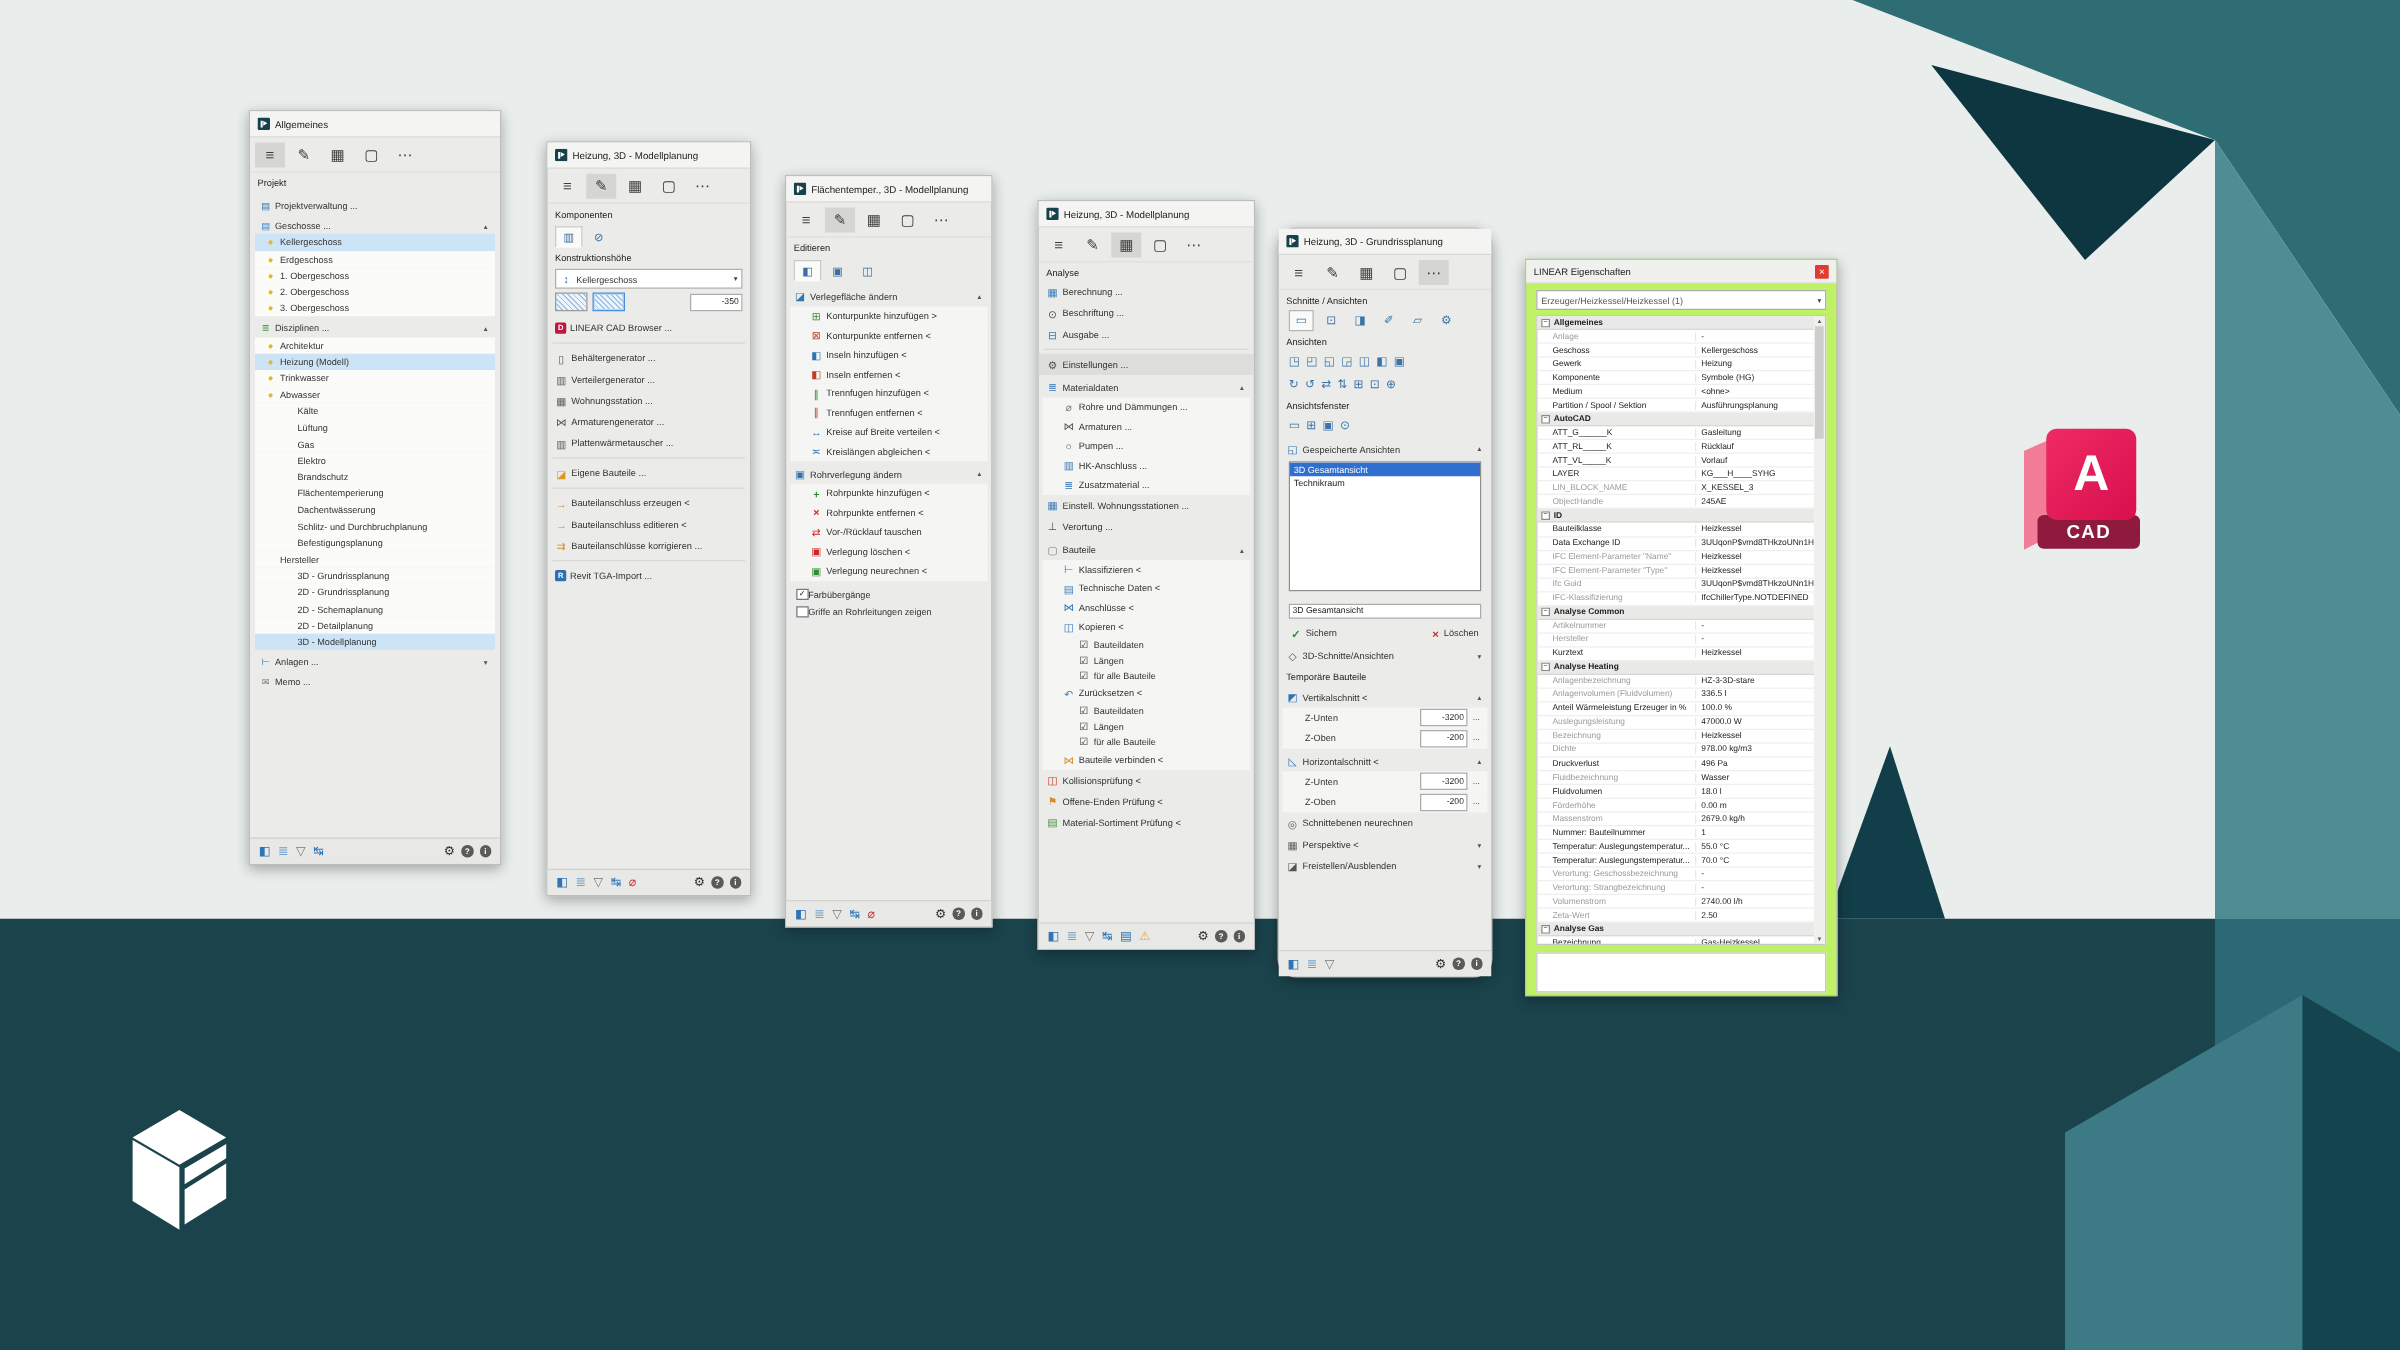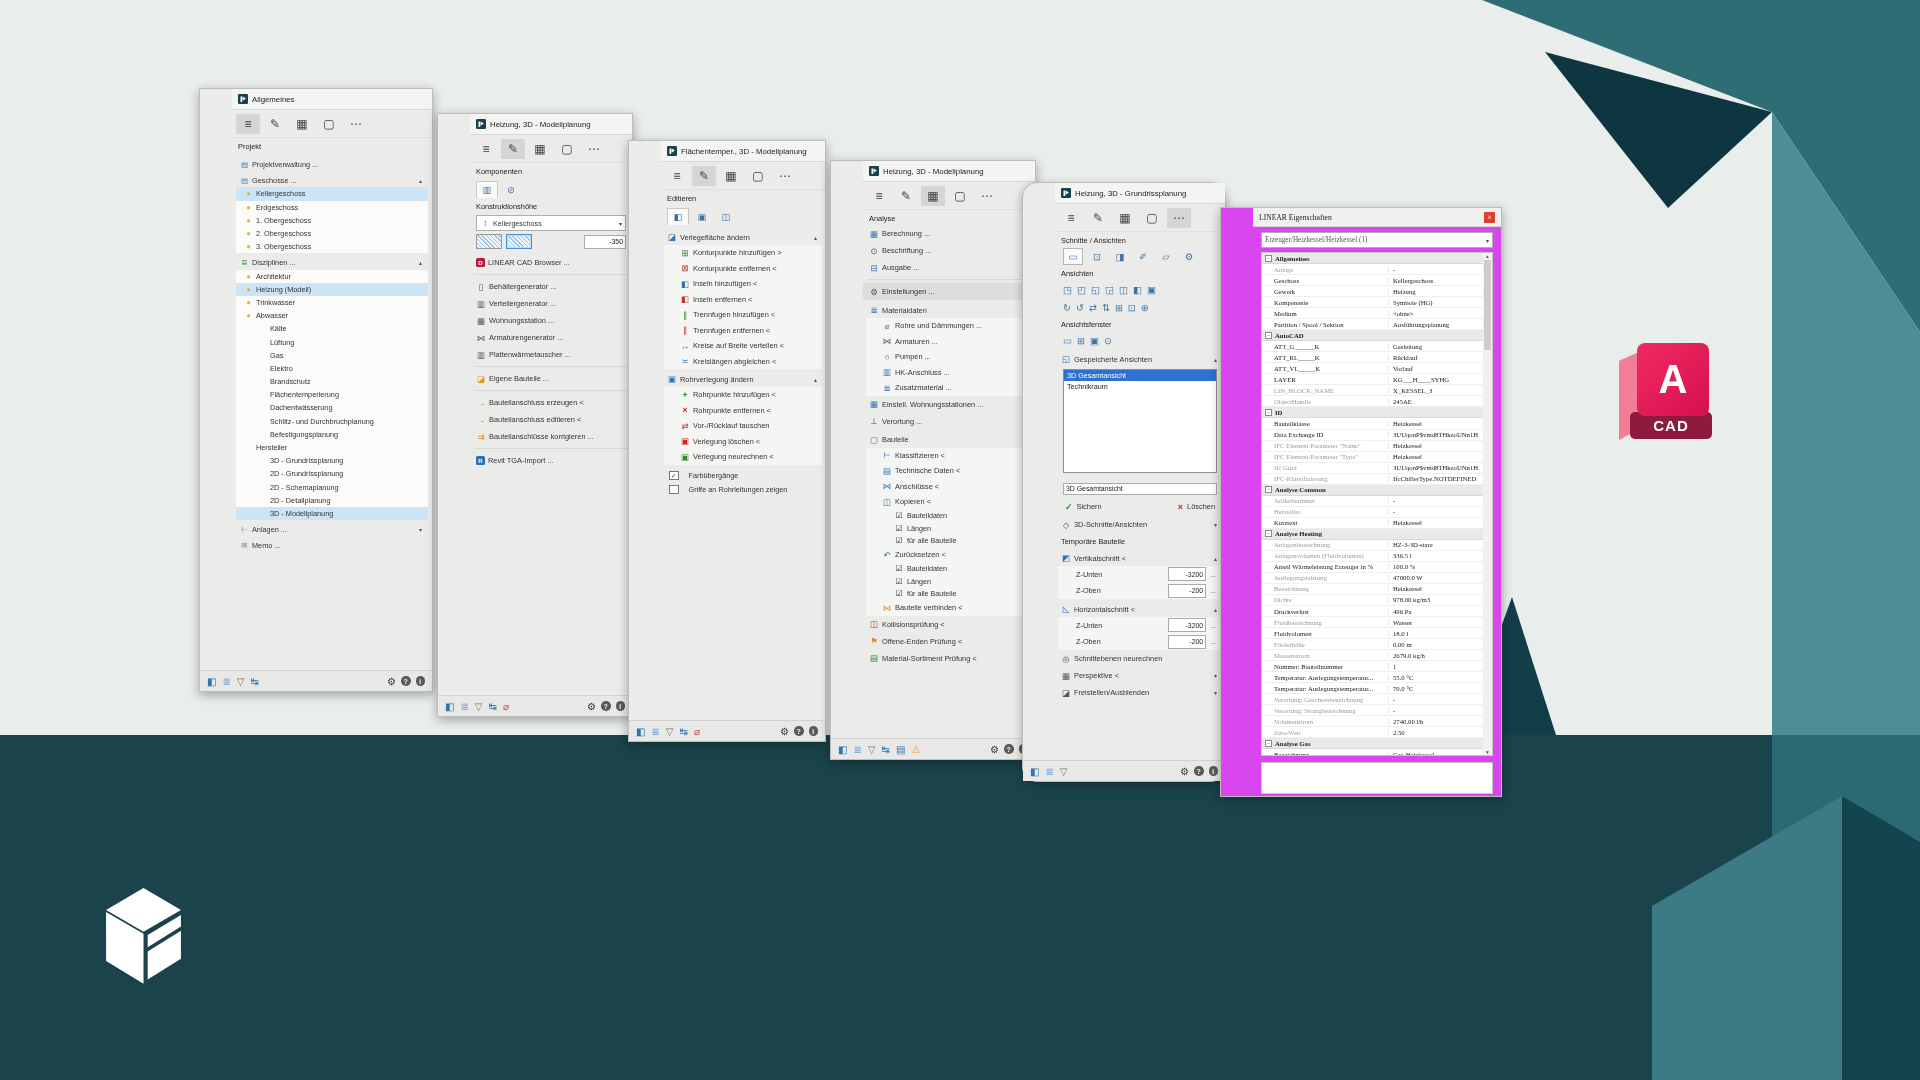--- a/index.html
+++ b/index.html
@@ -1,19 +1,19 @@
 <!DOCTYPE html>
 <html><head>
 <meta charset="utf-8">
 <style>
   html,body{margin:0;padding:0;}
   #stage{position:relative;width:1920px;height:1080px;overflow:hidden;background:#e9eeec;font-family:"Liberation Sans",sans-serif;}
   #bgsvg{position:absolute;left:0;top:0;}
   
-  .panel{position:absolute;background:#ebebe9;border:1px solid #bdbdbb;box-shadow:0 3px 10px rgba(0,0,0,.32);color:#333;padding-left:32px;}
+  .panel{position:absolute;background:#ebebe9;border:1px solid #bdbdbb;box-shadow:0 3px 10px rgba(0,0,0,.32);color:#333;}
   .ptitle{height:20px;display:flex;align-items:center;gap:4px;padding:0 6px;background:#f4f4f2;border-bottom:1px solid #d8d8d6;font-size:7.8px;color:#222;white-space:nowrap;}
   .ptools{display:flex;align-items:center;gap:3px;padding:4px 4px 3px 4px;border-bottom:1px solid #e0e0de;}
   .tb{width:24px;height:20px;display:flex;align-items:center;justify-content:center;font-size:12px;color:#3c3c3c;border-radius:1px;}
   .tb.sel{background:#d5d5d3;}
   .slab{font-size:7.4px;color:#222;padding:4px 6px 2px;white-space:nowrap;}
   .it{display:flex;align-items:center;gap:3px;height:17px;padding:0 6px;font-size:7.4px;white-space:nowrap;}
   .mic{width:10px;flex:0 0 10px;text-align:center;font-size:8.5px;color:#4d7fb5;}
   .bdg{display:none;width:9px;height:9px;border-radius:1.5px;color:#fff;font-size:6px;font-weight:bold;align-items:center;justify-content:center;flex:0 0 9px;}
   .it.hasb .bdg{display:flex}
   .sep{height:7px;position:relative}
@@ -71,21 +71,21 @@
   .pname{flex:0 0 114px;padding-left:12px;color:#222;border-right:1px solid #e8e8e6;overflow:hidden;}
   .pval{flex:1;padding-left:4px;color:#222;overflow:hidden;}
   .prow.dim .pname{color:#9b9b99;}
   .prow.cat{background:#e9e9e7;font-weight:bold;border-bottom:1px solid #d8d8d6;}
   .prow.cat .pname{flex:1;border-right:none;padding-left:3px;color:#222;display:flex;align-items:center;gap:3px;}
   .prow.cat .pname::before{content:"−";flex:0 0 5px;width:5px;height:5px;border:1px solid #8a8a88;line-height:4.5px;font-size:5.5px;text-align:center;background:#fff;font-weight:normal;display:inline-block;}
   .vscroll{position:absolute;right:0;top:0;bottom:0;width:9px;background:#f0f0ee;border-left:1px solid #ddddd b;display:flex;flex-direction:column;align-items:center;font-size:5.5px;color:#555;}
   .vthumb{width:7px;height:90px;background:#cdcdcb;margin-top:1px;}
   .descbox{margin:6px 8px;height:30px;background:#fff;border:1px solid #c6c6c4;}
   .cbx{width:7.5px;height:7.5px;flex:0 0 7.5px;border:1px solid #777;background:#fff;font-size:6.5px;line-height:7px;text-align:center;color:#222;}
-  .chkrow{display:flex;align-items:center;gap:10px;height:14px;padding:0 8px;font-size:7.3px;white-space:nowrap;}
+  .chkrow{display:flex;align-items:center;gap:0;height:14px;padding:0 8px;font-size:7.3px;white-space:nowrap;}
   
   #linear-logo{position:absolute;left:103px;top:886px;display:flex;align-items:center;gap:28px;}
   #linear-word{color:#fff;font-size:40px;letter-spacing:7px;font-weight:300;}
   #acad{position:absolute;left:1612px;top:338px;width:110px;height:110px;}
   #acad .fold{position:absolute;left:7px;top:14px;width:20px;height:88px;background:#f27d98;clip-path:polygon(0 10%,100% 0,100% 88%,0 100%);}
   #acad .plate{position:absolute;left:18px;top:74px;width:82px;height:27px;background:#8e1a3e;border-radius:5px;display:flex;align-items:center;justify-content:center;color:#fff;font-weight:bold;font-size:15px;letter-spacing:1px;}
   #acad .tile{position:absolute;left:25px;top:5px;width:72px;height:73px;background:linear-gradient(135deg,#ee2a63,#d8104e);border-radius:8px;display:flex;align-items:center;justify-content:center;color:#fff;font-weight:bold;font-size:40px;}
 </style>
 </head>
 <body>
@@ -919,21 +919,21 @@
           <span class="st" style="color:#777">▽</span>
         </span>
       <span class="grpR">
           <span class="st">⚙</span>
           <span class="st cir">?</span>
           <span class="st cir">i</span>
         </span>
     </div>
   </div>
 
-  <div class="panel" id="p6" style="left:1220px;top:207px;width:248px;height:588px;background:#d946ef;font-family:Liberation Serif, serif;">
+  <div class="panel" id="p6" style="left:1220px;top:207px;width:248px;height:588px;background:#bef264;">
     <div class="p6title">
       <span>LINEAR Eigenschaften</span>
       <span class="xbtn">×</span>
     </div>
     <div class="combo">
       <span style="color:#555;">Erzeuger/Heizkessel/Heizkessel (1)</span>
       <span class="dar">▾</span>
     </div>
     <div class="pgrid">
       <div>

